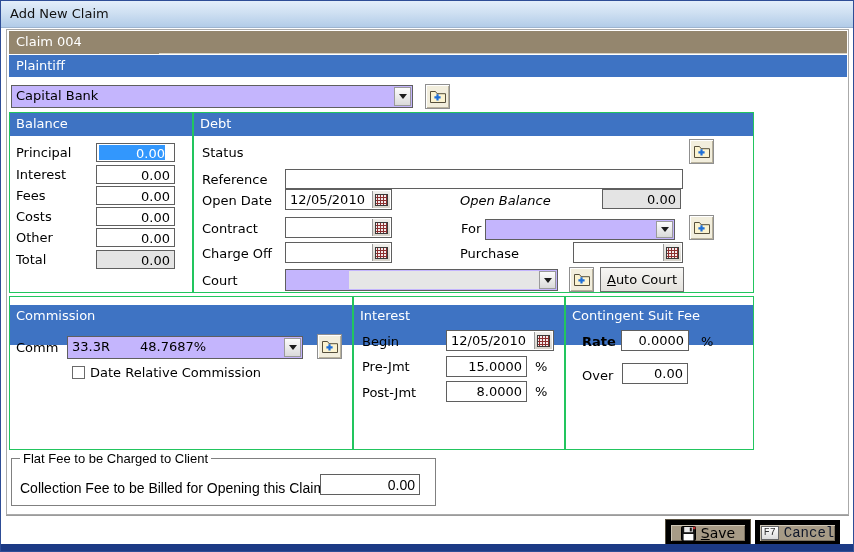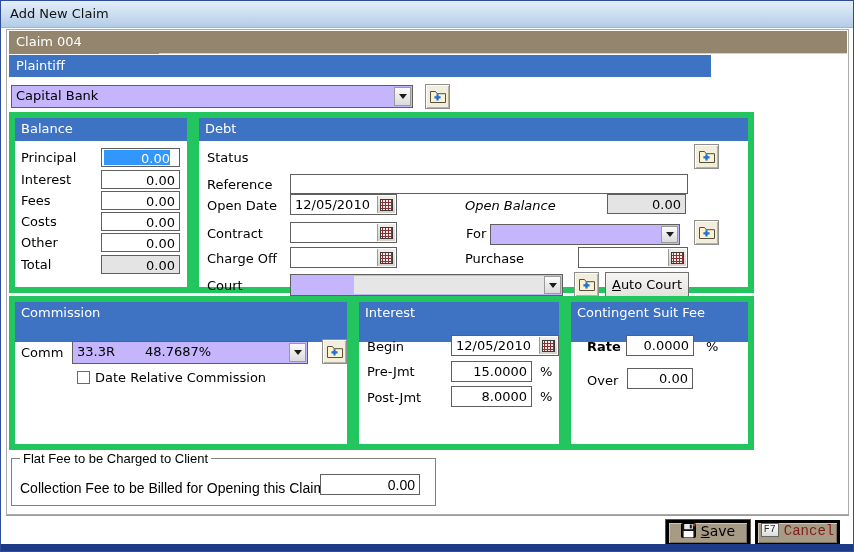--- a/index.html
+++ b/index.html
@@ -18,29 +18,29 @@
     position:absolute; left:5px; top:28px; width:843px; height:486px;
     border:1px solid #aaa; box-sizing:border-box;
   }
   .claim-bar {
     position:absolute; left:8px; top:30px; width:838px; height:23px;
     background:#94866e; color:#fff;
   }
   .claim-bar::after { content:""; position:absolute; left:150px; right:0; bottom:0; height:1px; background:#d8d2c4; }
   .claim-text { position:absolute; left:7px; top:3px; }
   .bluebar {
-    position:absolute; left:8px; top:54px; width:702px; height:22px;
+    position:absolute; left:8px; top:54px; width:838px; height:22px;
     background:#3e73c3; color:#fff;
   }
   .bluebar .t { position:absolute; left:7px; top:3px; }
 
-  .panel { position:absolute; border:6px solid #22c55e; background:#fff; box-sizing:border-box; }
+  .panel { position:absolute; border:1px solid #22c55e; background:#fff; box-sizing:border-box; }
   .phead { position:absolute; left:0; top:0; right:0; height:23px; background:#3e73c3; color:#fff; }
   .phead span { position:absolute; left:6px; top:3px; white-space:nowrap; }
-  .phead.h24 { height:40px; }
+  .phead.h24 { height:40px;margin-top:8px; }
 
   .lbl { position:absolute; white-space:nowrap; }
 
   .tb {
     position:absolute; border:1px solid #5f5f5f; background:#fff;
     box-sizing:border-box; text-align:right; padding:2px 4px 0 0; font-size:13px;
   }
   .tb.ro { background:#e4e4e4; }
   .tb.left { text-align:left; padding:2px 0 0 4px; }
   .sel { position:absolute; left:2px; right:9px; top:1px; bottom:1px; background:#3297fd; color:#fff; text-align:right; padding-top:1px; }
@@ -78,25 +78,25 @@
 
   .checkbox { position:absolute; width:13px; height:13px; background:#fff; border:1px solid #6a6a6a; box-sizing:border-box; }
 
   .groupbox { position:absolute; border:1px solid #808080; background:#fff; font-family:"Liberation Sans", sans-serif; }
   .legend { position:absolute; top:-8px; left:8px; background:#fff; padding:0 3px; font-size:13px; white-space:nowrap; }
 
   .sep { position:absolute; left:5px; top:514px; width:843px; height:1px; background:#9b9b9b; }
 
   .btn-tan {
     position:absolute; width:84px; height:26px; background:#a79b86;
-    border:3px solid #000000; box-shadow:inset 1px 1px 0 #cec6b6, inset -1px -1px 0 #7c7260;
-    box-sizing:border-box; display:flex; align-items:flex-start; justify-content:center; gap:5px; font-size:14px;
+    border:5px solid #000000; box-shadow:inset 1px 1px 0 #cec6b6, inset -1px -1px 0 #7c7260;
+    box-sizing:border-box; display:flex; align-items:center; justify-content:center; gap:5px; font-size:14px;
   }
   .btn-tan.focus { outline:1px solid #57503f; }
-  .cancel-text { color:#7f1d1d; }
+  .cancel-text { color:#0f172a; }
   .u { text-decoration:underline; }
 
   .f7key {
     display:inline-block; background:linear-gradient(#ffffff,#dcdcdc); border:1px solid #666;
     font-size:10px; padding:0 2px; color:#333; line-height:12px;
   }
 
   .bottom-strip { position:absolute; left:0; bottom:0; width:100%; height:7px; background:#1c3a85; }
   .grey-zone { position:absolute; top:1px; bottom:1px; }
 </style>

